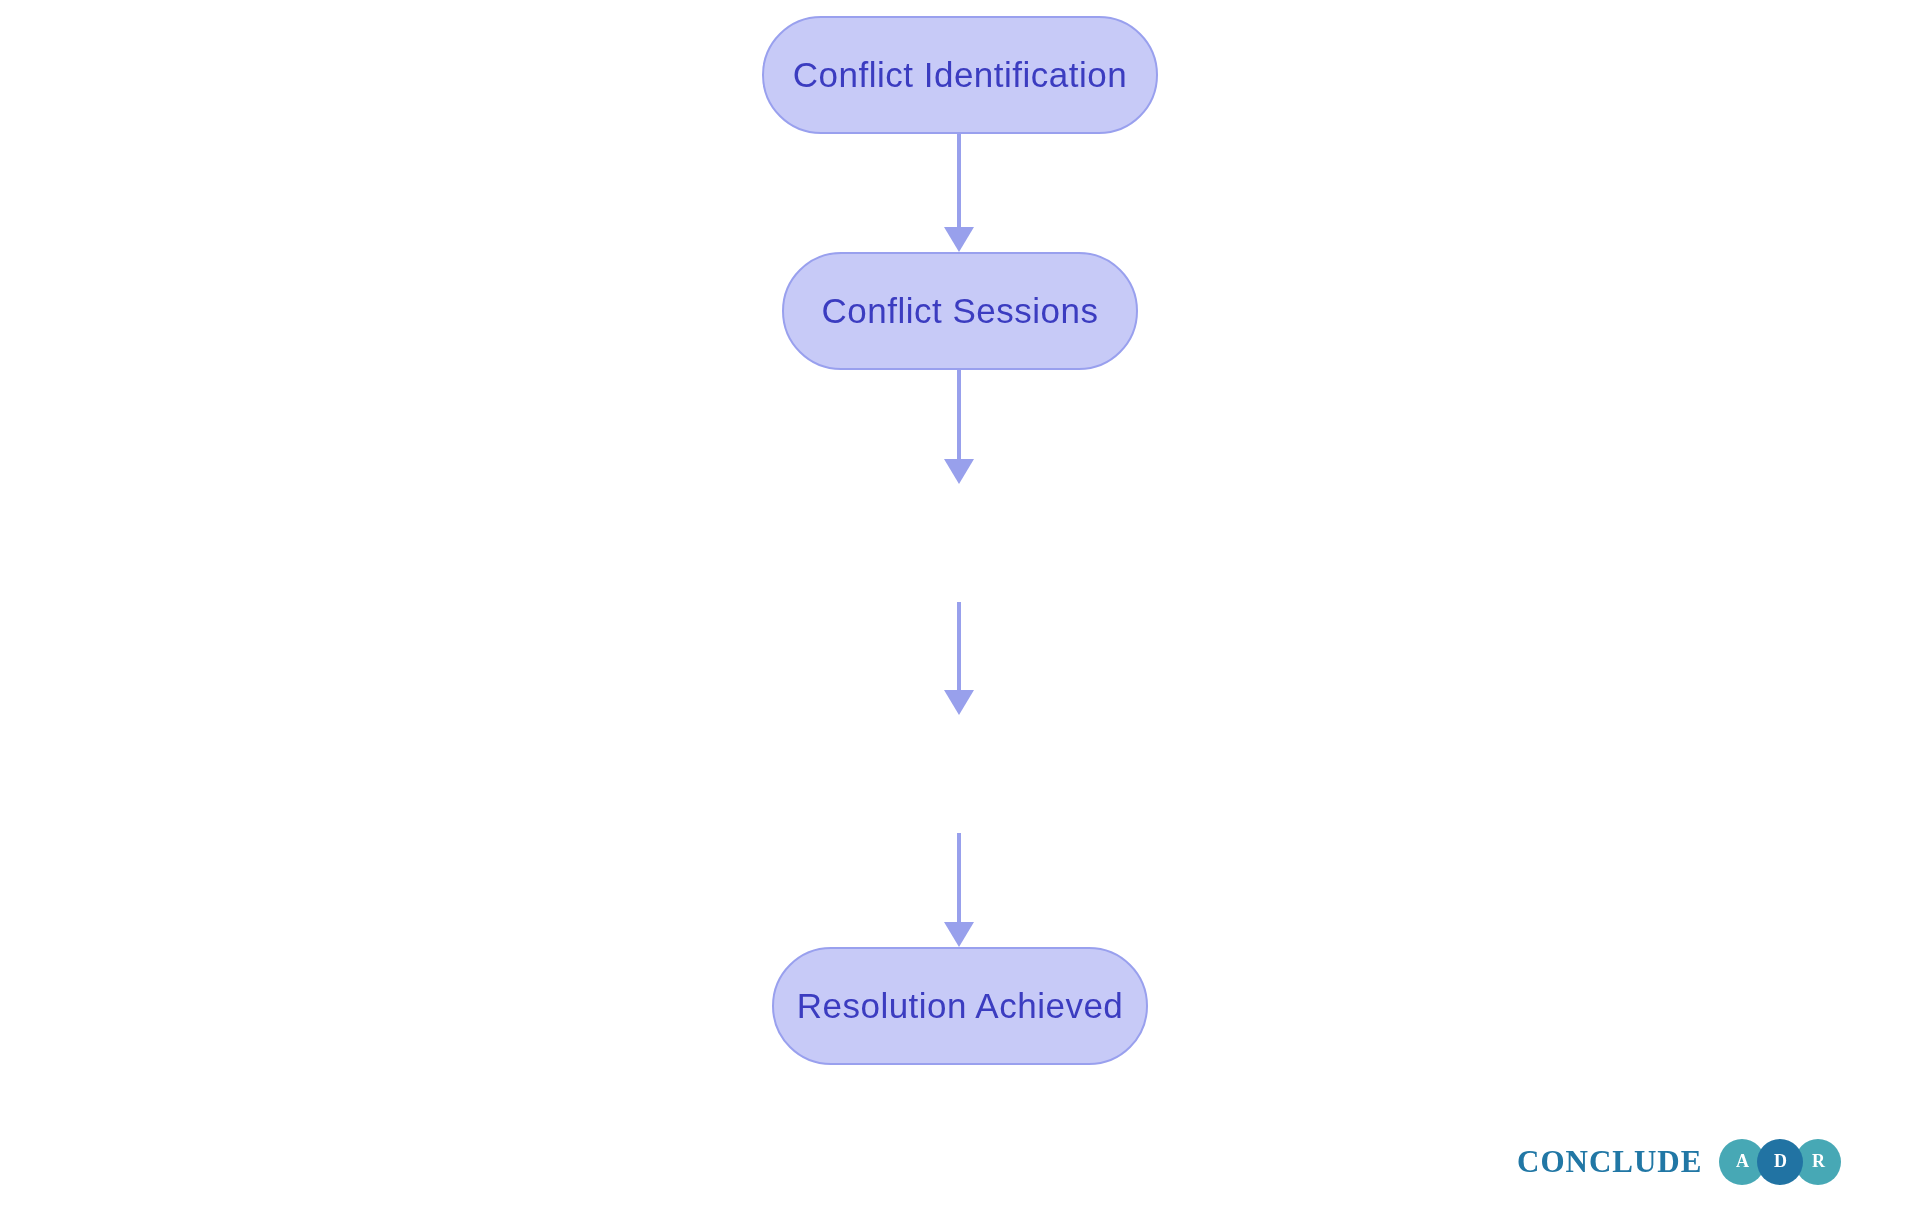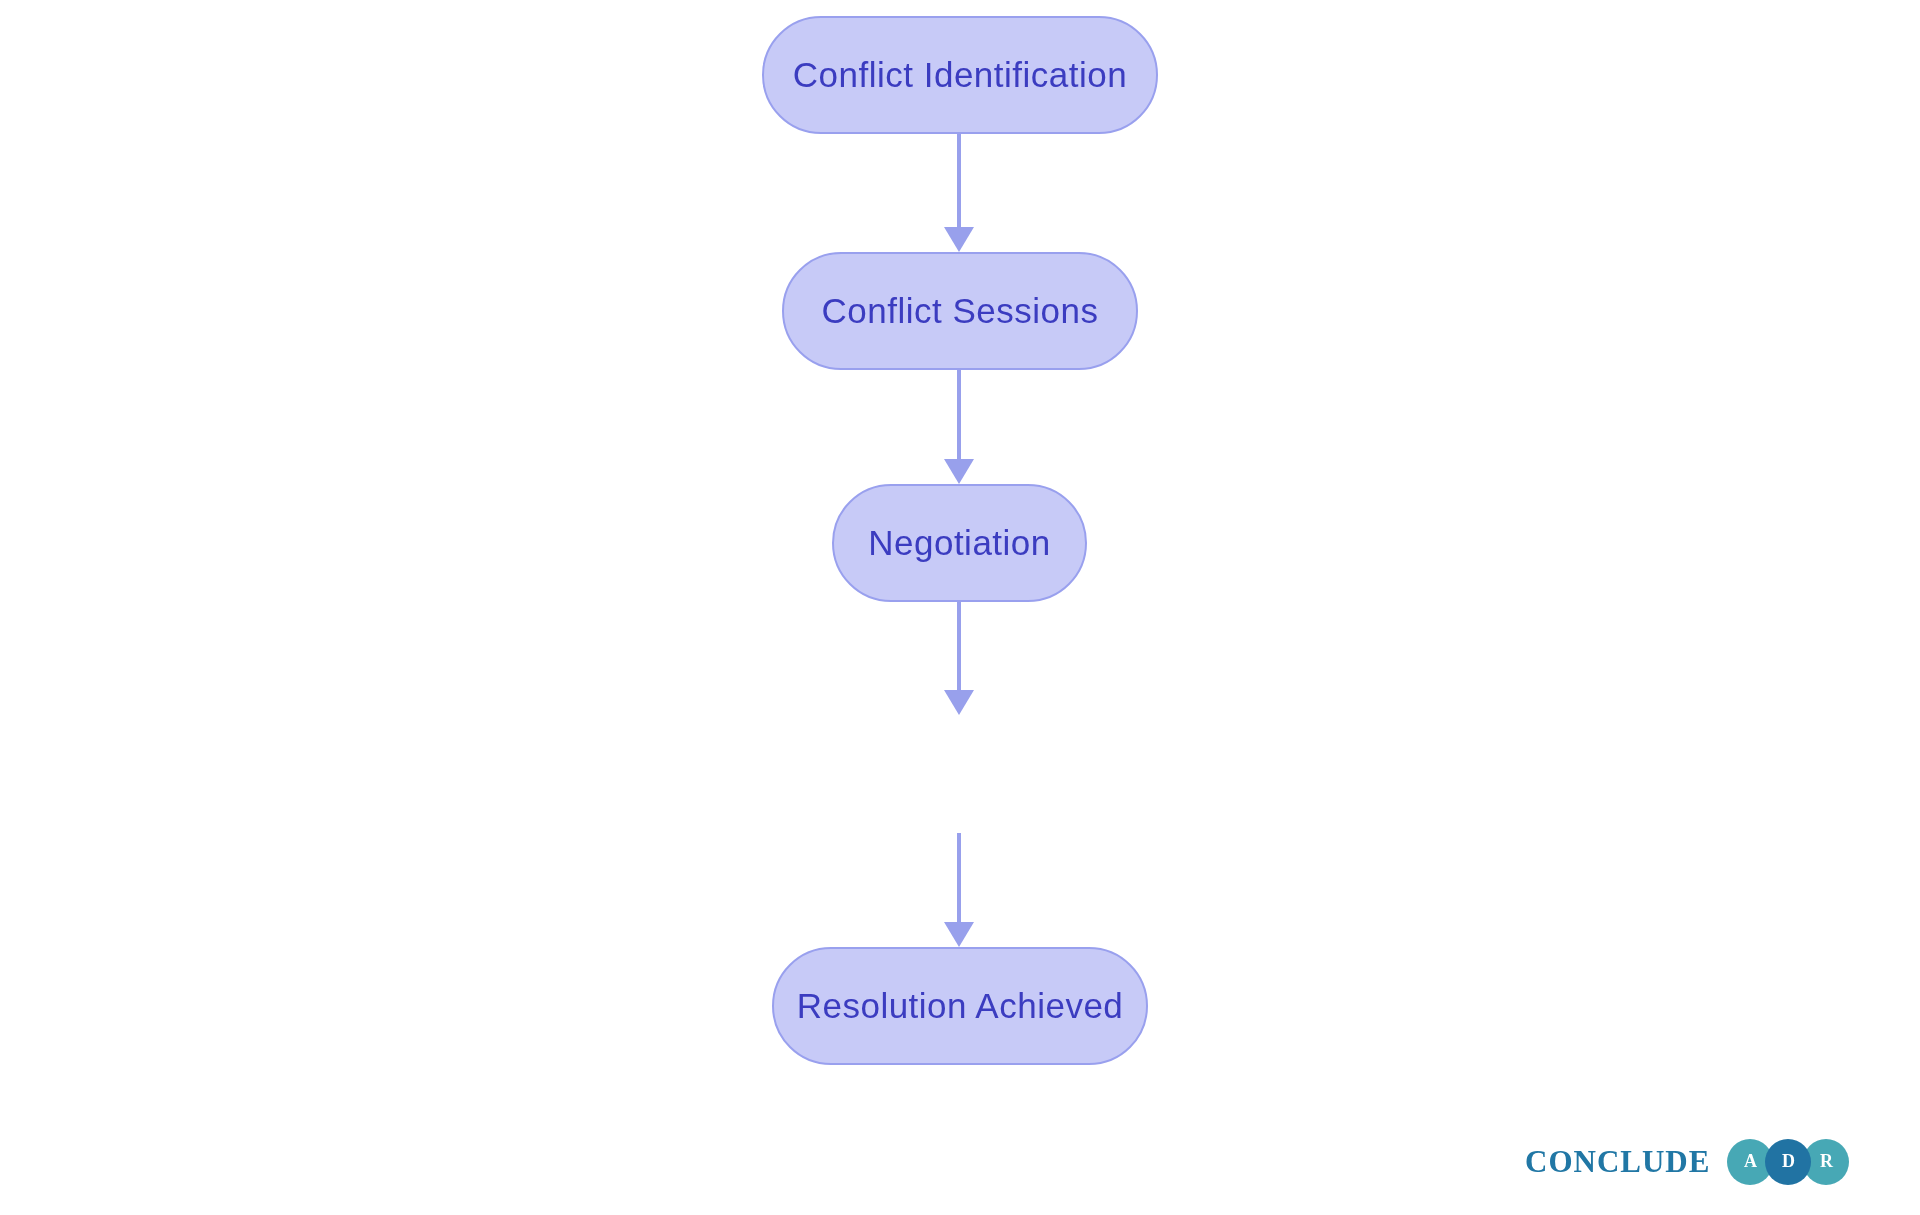--- a/index.html
+++ b/index.html
@@ -70,21 +70,20 @@
     height: 47px;
     display: flex;
     align-items: center;
   }
   .wordmark {
     font-family: "Liberation Serif", serif;
     font-weight: bold;
     font-size: 31px;
     letter-spacing: 1px;
     color: var(--logo-wordmark);
-    margin-left: 8px;
   }
   .badges {
     display: flex;
     align-items: center;
     margin-left: 17px;
   }
   .badge {
     width: 46px; height: 46px;
     border-radius: 50%;
     display: flex;
@@ -116,23 +115,20 @@
 
   <div class="node node-2">
     <span>Conflict Sessions</span>
   </div>
 
   <div class="arrow arrow-2">
     <div class="shaft"></div>
     <div class="head"></div>
   </div>
 
-  <div class="node node-3">
-    <span>Negotiation</span>
-  </div>
 
   <div class="arrow arrow-3">
     <div class="shaft"></div>
     <div class="head"></div>
   </div>
 
 
   <div class="arrow arrow-4">
     <div class="shaft"></div>
     <div class="head"></div>

